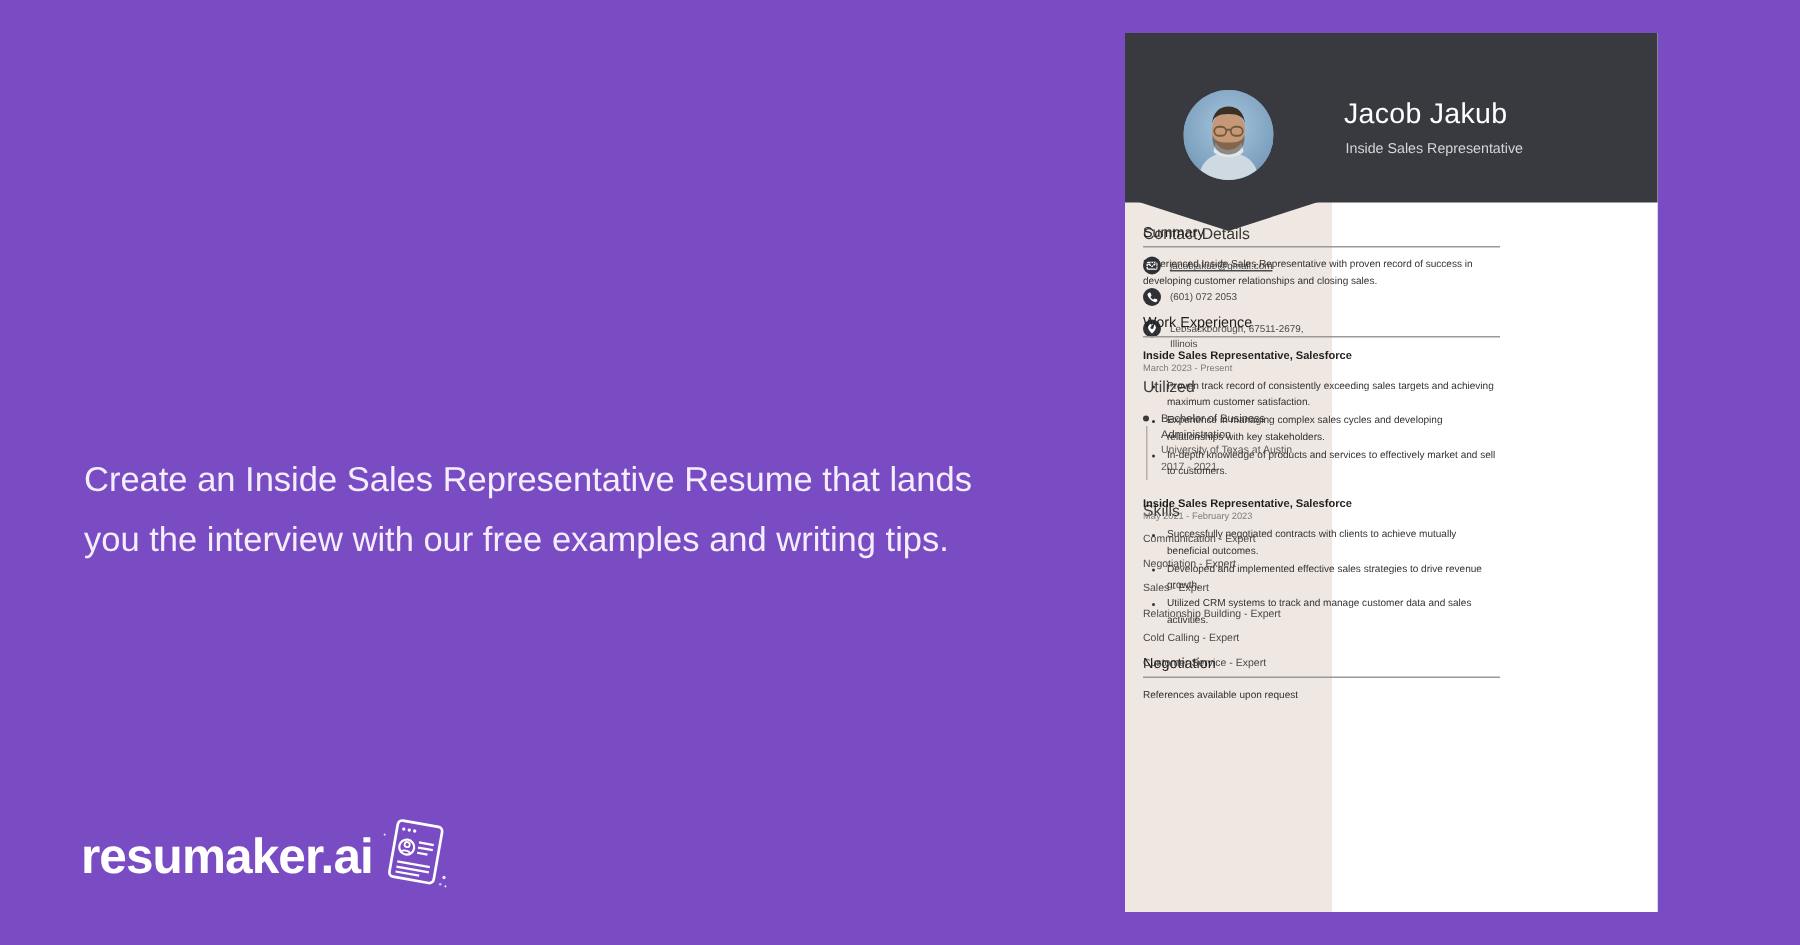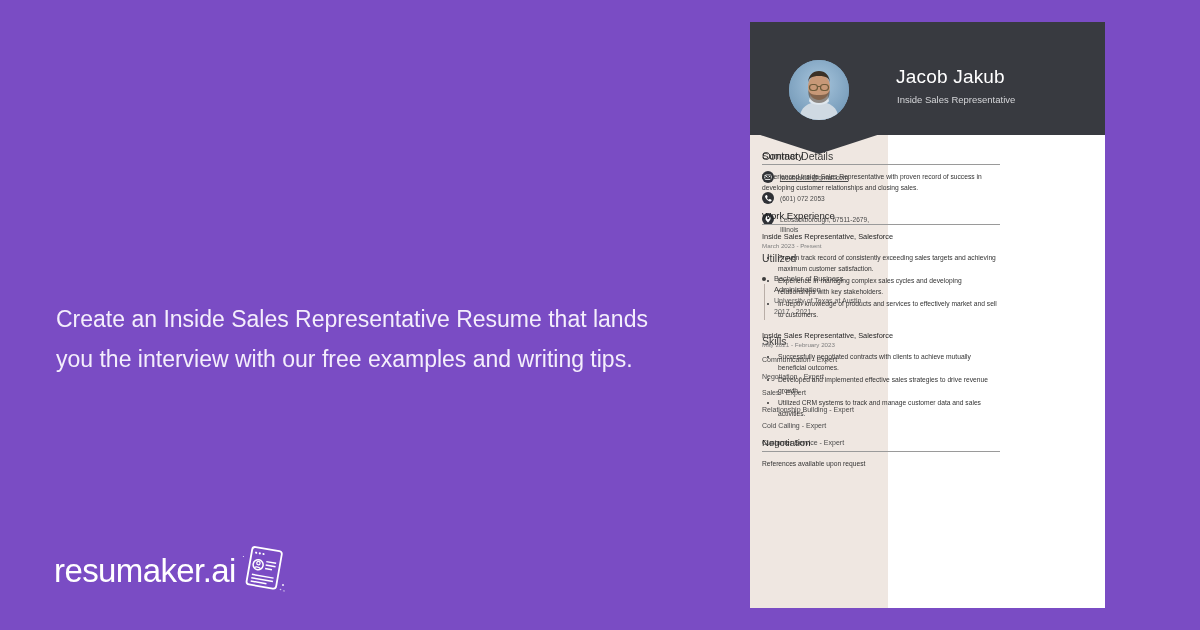--- a/index.html
+++ b/index.html
@@ -55,21 +55,21 @@
   .logo {
     position: absolute;
     left: 54px;
     bottom: 35px;
     display: flex;
     align-items: center;
   }
   .logo-word {
     color: #ffffff;
     font-size: 33px;
-    font-weight: normal;
+    font-weight: bold;
     letter-spacing: -0.6px;
     line-height: 1;
   }
   .logo-mark {
     position: relative;
     width: 48px;
     height: 50px;
     margin-left: 3px;
   }
   .logo-mark svg { display: block; }
@@ -241,21 +241,21 @@
     margin-bottom: 7px;
   }
   .sec-body {
     font-size: 6.7px;
     color: #333333;
     line-height: 1.62;
     margin-bottom: 16px;
   }
   .job-title {
     font-size: 7.4px;
-    font-weight: normal;
+    font-weight: bold;
     color: #1f1f1f;
     margin-bottom: 1px;
   }
   .job-dates {
     font-size: 6.2px;
     color: #7e7e7e;
     margin-bottom: 4px;
   }
   .job-bullets {
     margin: 0 0 10px 0;

